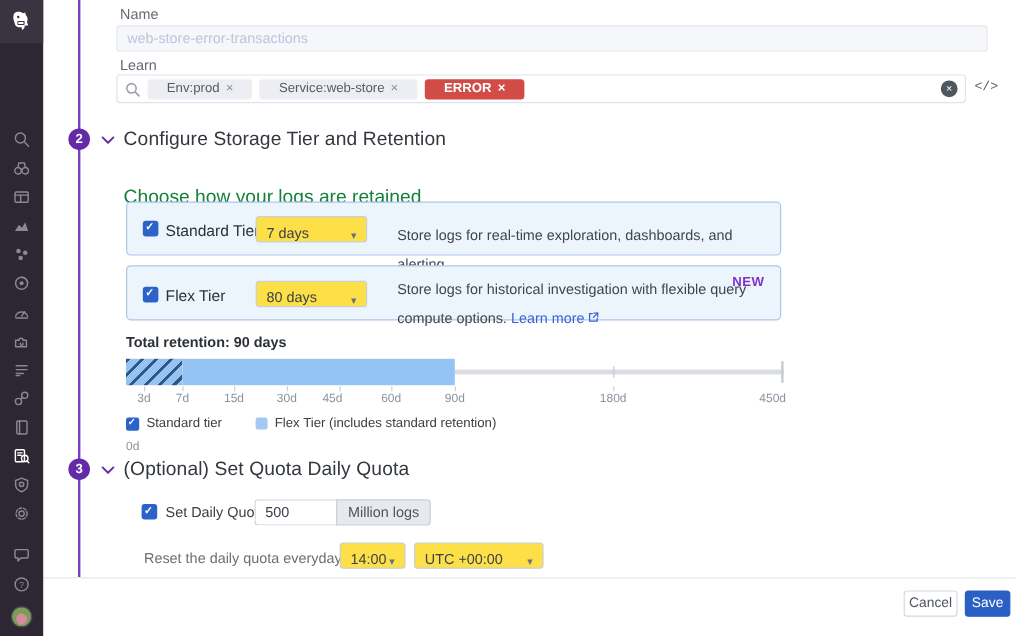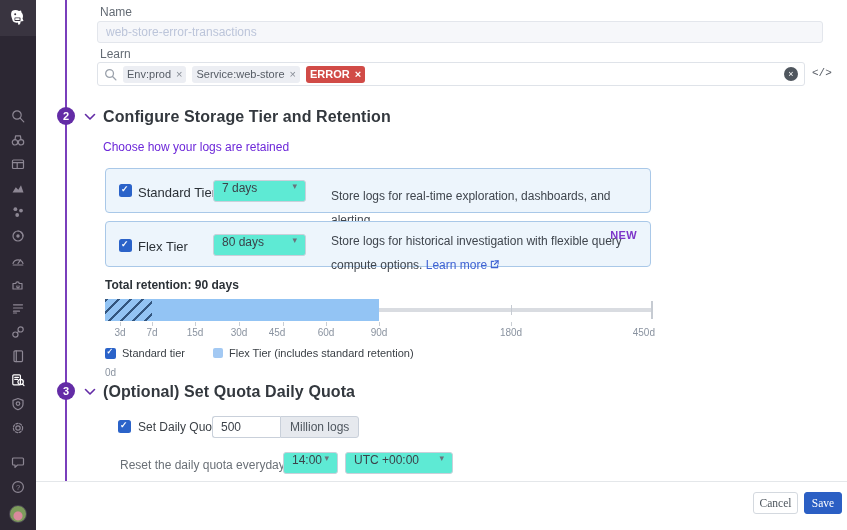--- a/index.html
+++ b/index.html
@@ -12,40 +12,40 @@
   .logo-tile { position:absolute; left:0; top:0; width:36px; height:36px; background:#393440; display:flex; align-items:center; justify-content:center; }
   .snav { position:absolute; left:0; width:36px; height:24px; display:flex; align-items:center; justify-content:center; cursor:pointer; }
   .snav svg { stroke:#8d8794; fill:none; stroke-width:1.2; stroke-linecap:round; stroke-linejoin:round; }
   .snav.active svg { stroke:#ffffff; }
   .avatar-dot { width:18px; height:18px; border-radius:50%; background:radial-gradient(circle at 50% 62%, #d98a9c 0 4px, #7d9c5c 5px); border:1px solid #4a4552; }
 
   
   .step-line { position:absolute; left:65px; top:0; width:2px; height:481px; background:#7a3fbc; }
   .step-circle { position:absolute; left:57px; width:18px; height:18px; border-radius:50%; background:#632ca6; color:#fff; font-size:11px; font-weight:bold; display:flex; align-items:center; justify-content:center; z-index:2; }
   .chevron { position:absolute; width:13px; height:13px; display:flex; align-items:center; justify-content:center; cursor:pointer; }
-  .section-title { position:absolute; left:103px; font-size:16px; font-weight:700; color:#33383e; letter-spacing:.1px; }
+  .section-title { position:absolute; left:103px; font-size:16px; font-weight:400; color:#33383e; letter-spacing:.1px; }
 
   
   .field-label { position:absolute; left:100px; font-size:12px; color:#646b74; }
   .name-input { position:absolute; left:97px; top:21px; width:726px; height:22px; background:#f6f7fa; border:1px solid #e3e6ec; border-radius:3px; font-size:12px; color:#4a5058; padding:0 8px; font-family:"Liberation Sans", sans-serif; }
   .name-input::placeholder { color:#bcc5da; opacity:1; }
   .filter-box { position:absolute; left:97px; top:62px; width:708px; height:24px; background:#fff; border:1px solid #dfe3e9; border-radius:3px; display:flex; align-items:center; padding:0 6px; gap:6px; }
-  .tag { display:inline-flex; align-items:center; gap:5px; height:17px; padding:0 4px; border-radius:3px; background:#eceef3; color:#565c65; font-size:11px; cursor:pointer; white-space:nowrap; }
+  .tag { display:inline-flex; align-items:center; gap:5px; height:17px; padding:0 16px; border-radius:3px; background:#eceef3; color:#565c65; font-size:11px; cursor:pointer; white-space:nowrap; }
   .tag .x { font-size:11px; color:#858b94; cursor:pointer; }
   .tag.error { background:#d14b47; color:#fff; font-weight:bold; }
   .tag.error .x { color:#fff; }
   .clear-btn { margin-left:auto; width:14px; height:14px; border-radius:50%; background:#4f565e; color:#fff; font-size:9px; display:flex; align-items:center; justify-content:center; cursor:pointer; }
   .code-toggle { position:absolute; left:812px; top:67px; font-size:11px; color:#5b6069; font-family:"Liberation Mono", monospace; cursor:pointer; }
 
   
   .tier-box { position:absolute; left:105px; width:546px; background:#edf5fc; border:1px solid #a9c8e8; border-radius:4px; }
   .cb { position:absolute; width:13px; height:13px; border-radius:2.5px; background:#2b63c9; cursor:pointer; }
   .cb::after { content:"✓"; position:absolute; left:2px; top:0px; color:#fff; font-size:9px; font-weight:bold; }
   .tier-name { position:absolute; left:32px; font-size:13px; color:#2b3137; }
-  .dd { position:absolute; background:#5eead4; border:1px solid #c9d0da; border-radius:3px; height:22px; display:flex; align-items:flex-start; padding:0 8px; font-size:12px; color:#3c424a; cursor:pointer; }
+  .dd { position:absolute; background:#fde047; border:1px solid #c9d0da; border-radius:3px; height:22px; display:flex; align-items:flex-end; padding:0 8px; font-size:12px; color:#3c424a; cursor:pointer; }
   .dd .caret { margin-left:auto; font-size:9px; color:#6a727c; }
   .tier-desc { position:absolute; left:225px; font-size:12px; color:#3f454d; line-height:24px; }
   .link { color:#3f62d3; cursor:pointer; text-decoration:none; }
   .new-badge { position:absolute; right:13px; top:7px; font-size:11px; font-weight:bold; color:#7d35c9; letter-spacing:.4px; }
 
   
   .total-ret { position:absolute; left:105px; top:278px; font-size:12px; font-weight:bold; color:#2b3137; }
   .bar-wrap { position:absolute; left:105px; top:299px; width:548px; height:22px; }
   .seg { position:absolute; top:0; height:22px; }
   .seg-hatch { left:0; width:8.5%; background:repeating-linear-gradient(135deg,#33567f 0 2.5px,#93c4f4 2.5px 8.5px); }
@@ -64,21 +64,21 @@
   .legend-sq { width:10px; height:10px; border-radius:2px; background:#a3c9f3; }
 
   
   .quota-label { position:absolute; left:138px; top:420px; font-size:12px; color:#3b4046; }
   .quota-input { position:absolute; left:212px; top:416px; width:68px; height:22px; border:1px solid #c9d0da; border-right:none; border-radius:3px 0 0 3px; font-size:12px; color:#3c424a; padding:0 8px; font-family:"Liberation Sans", sans-serif; }
   .quota-addon { position:absolute; left:280px; top:416px; height:22px; padding:0 9px; background:#e6e9ee; border:1px solid #c9d0da; border-radius:0 3px 3px 0; display:flex; align-items:center; font-size:12px; color:#4e565e; }
   .reset-label { position:absolute; left:120px; top:458px; font-size:12px; color:#6a7077; }
 
   
   .footer { position:absolute; left:36px; right:0; top:481px; height:49px; background:#fff; border-top:1px solid #e4e7ea; }
-  .btn { position:absolute; top:10px; height:22px; border-radius:3px; font-size:11.5px; display:flex; align-items:center; justify-content:center; cursor:pointer; font-family:Liberation Serif, serif; }
+  .btn { position:absolute; top:10px; height:22px; border-radius:3px; font-size:11.5px; display:flex; align-items:center; justify-content:center; cursor:pointer; font-family:Liberation Sans, sans-serif; }
   .btn-cancel { left:717px; width:45px; background:#fff; border:1px solid #d4d9df; color:#4e565e; }
   .btn-save { left:768px; width:38px; background:#2b5fc4; border:1px solid #2b5fc4; color:#fff; }
 </style>
 </head>
 <body>
 
 <div id="app">
 
   <div class="sidebar">
     <div class="logo-tile">
@@ -230,21 +230,21 @@
   </div>
   <div class="code-toggle">&lt;/&gt;</div>
 
   <div class="step-circle" style="top:107px">2</div>
   <div class="chevron" style="left:83px; top:110px">
     <svg width="12" height="8" viewBox="0 0 12 8" style="stroke:#632ca6;fill:none;stroke-width:1.6;stroke-linecap:round;stroke-linejoin:round">
         <polyline points="1.5,1.5 6,6 10.5,1.5"></polyline>
       </svg>
   </div>
   <div class="section-title" style="top:108px">Configure Storage Tier and Retention</div>
-  <div style="position:absolute; left:103px; top:140px; font-size:12px; color:#6d28d9">Choose how your logs are retained</div>
+  <div style="position:absolute; left:103px; top:156px; font-size:16px; color:#15803d">Choose how your logs are retained</div>
 
   <div class="tier-box" style="top:168px; height:45px">
     <span class="cb" style="left:13px; top:15px"></span>
     <span class="tier-name" style="top:16px">Standard Tier</span>
     <div class="dd" style="left:107px; top:11px; width:93px">
       <span>7 days</span>
       <span class="caret">▾</span>
     </div>
     <div class="tier-desc" style="top:15px; width:320px">Store logs for real-time exploration, dashboards, and alerting</div>
   </div>

